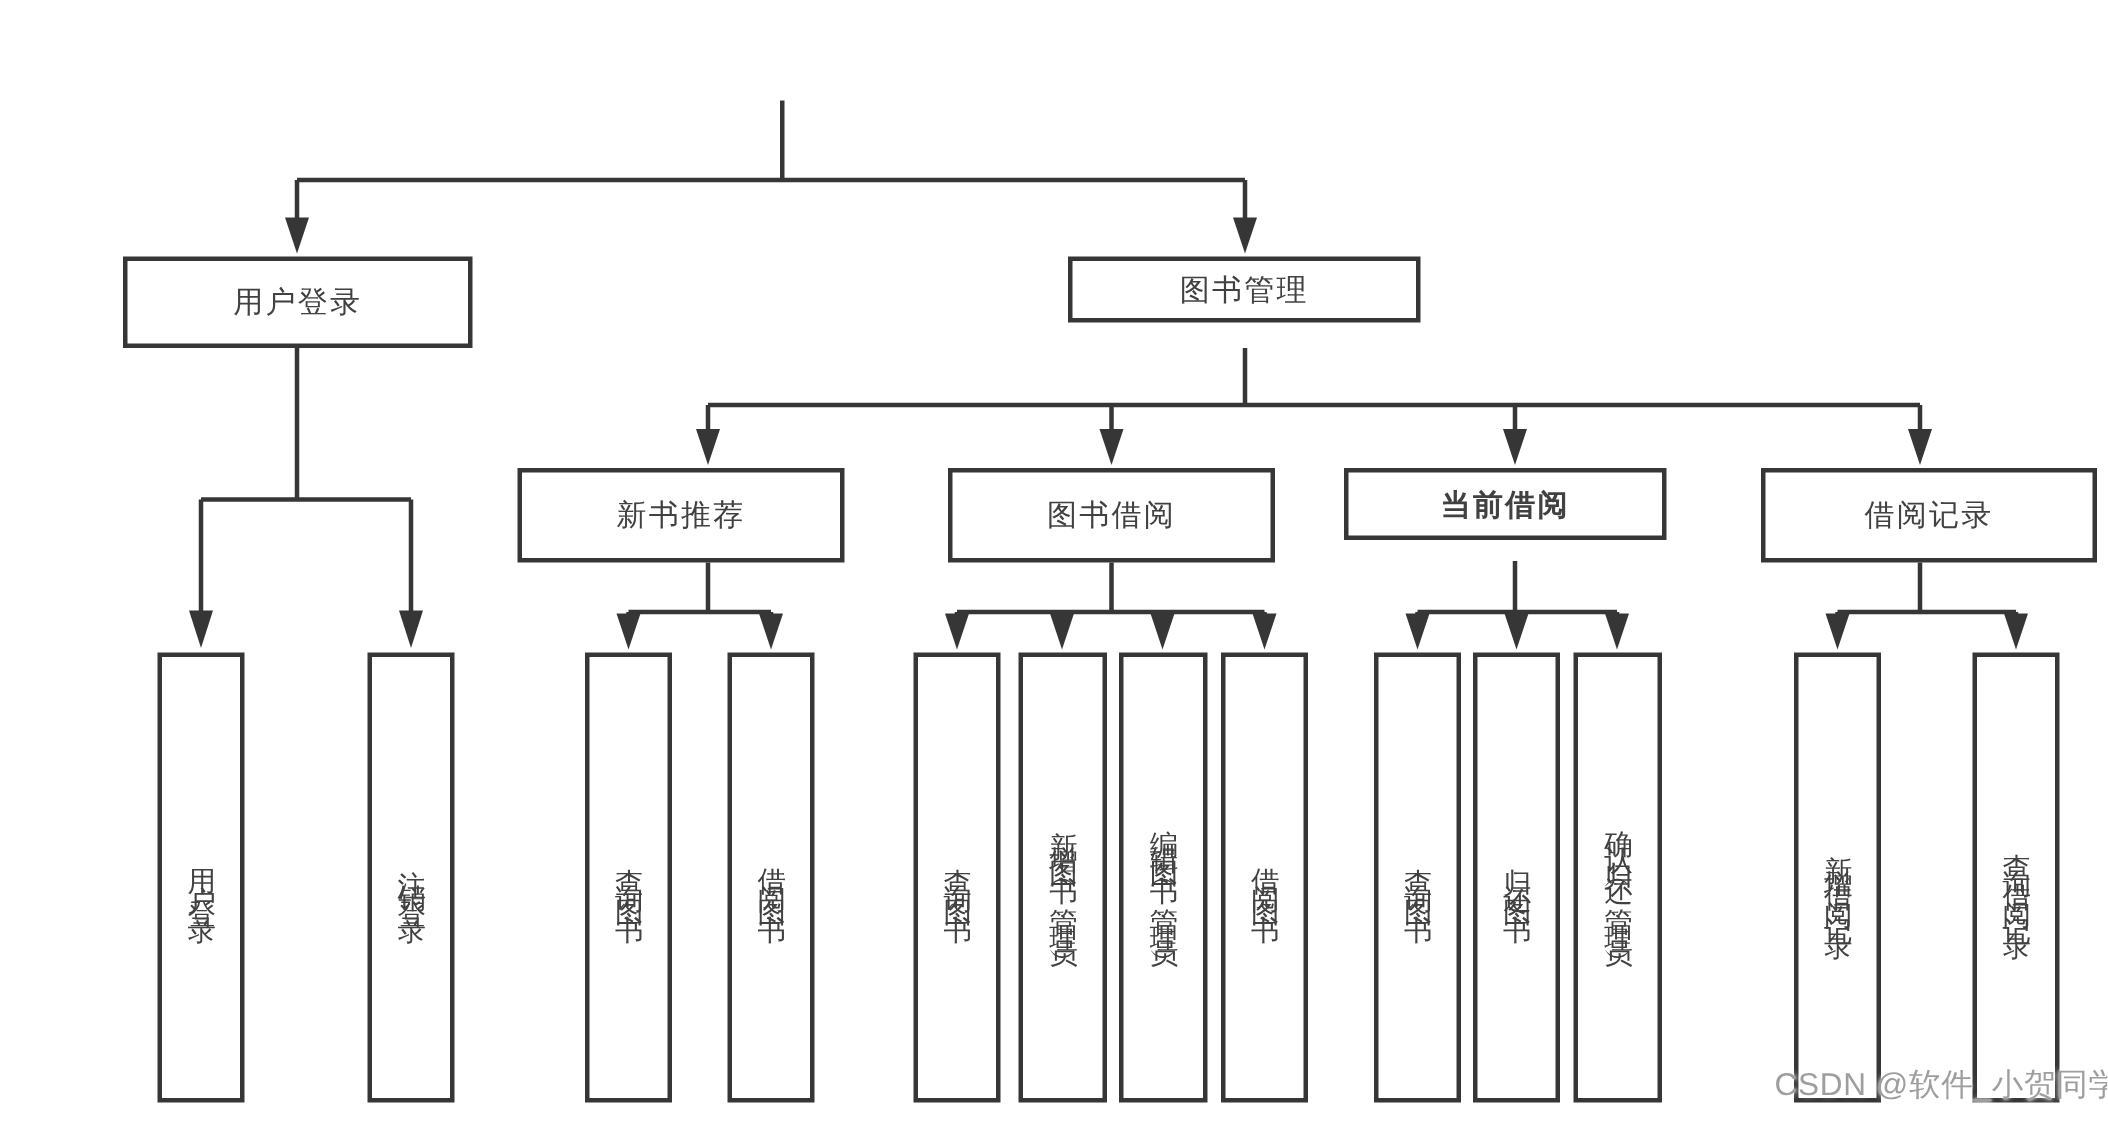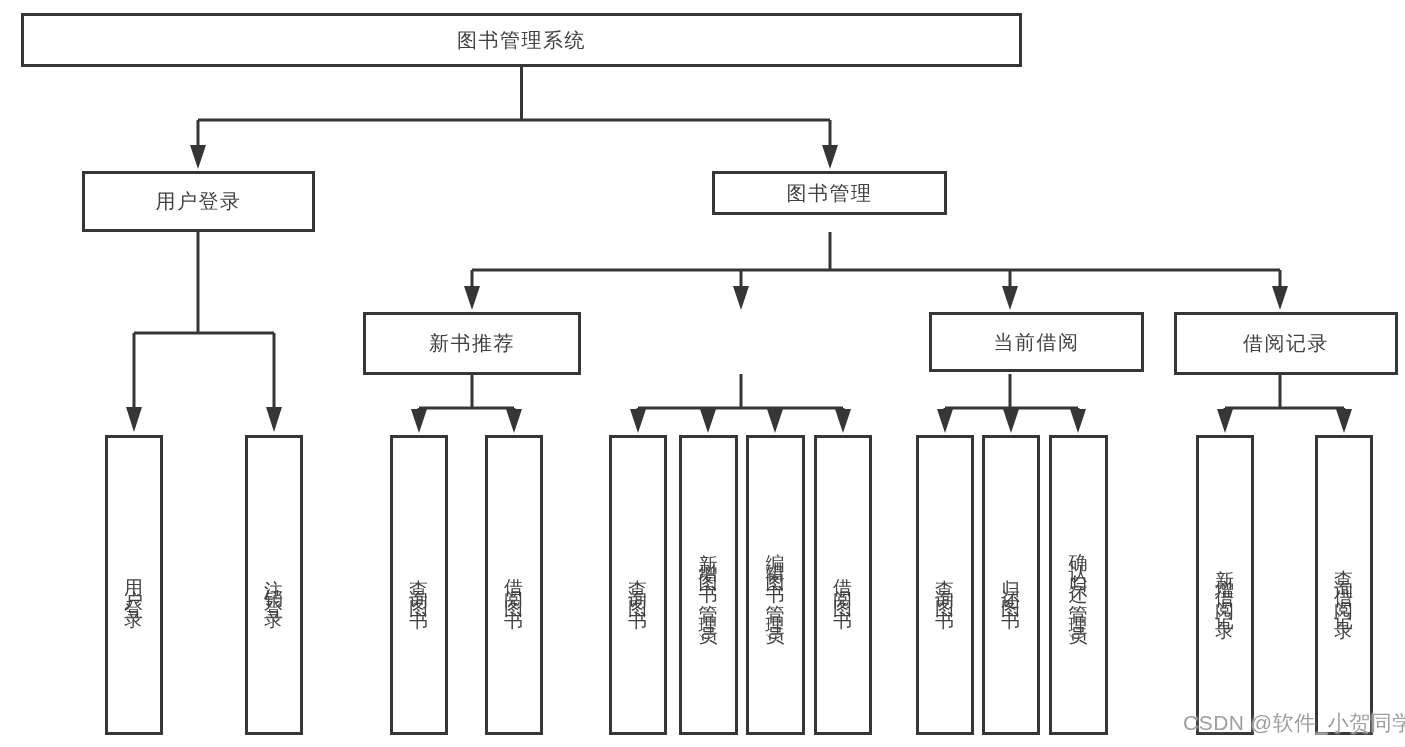--- a/index.html
+++ b/index.html
@@ -80,27 +80,27 @@
       <polygon points="767,409 783,409 775,433"></polygon>
       <polygon points="835,409 851,409 843,433"></polygon>
       <polygon points="937,409 953,409 945,433"></polygon>
       <polygon points="1003,409 1019,409 1011,433"></polygon>
       <polygon points="1070,409 1086,409 1078,433"></polygon>
       <polygon points="1217,409 1233,409 1225,433"></polygon>
       <polygon points="1336,409 1352,409 1344,433"></polygon>
     </g>
   </svg>
 
-  <div class="box h-box" style="left:21px; top:13px; width:1001px; height:54px;">图书管理系统</div>
 
   <div class="box h-box" style="left:82px; top:171px; width:233px; height:61px;">用户登录</div>
   <div class="box h-box" style="left:712px; top:171px; width:235px; height:44px;">图书管理</div>
 
-  <div class="box h-box" style="left:363px; top:312px; width:218px; height:63px;">新书推荐</div>
-  <div class="box h-box" style="left:929px; top:312px; width:215px; height:60px;">当前借阅</div>
+  <div class="box h-box" style="left:345px; top:312px; width:218px; height:63px;">新书推荐</div>
+  <div class="box h-box" style="left:632px; top:312px; width:218px; height:63px;">图书借阅</div>
+  <div class="box h-box" style="left:896px; top:312px; width:215px; height:48px;font-weight:bold;">当前借阅</div>
   <div class="box h-box" style="left:1174px; top:312px; width:224px; height:63px;">借阅记录</div>
 
   <div class="box v-box" style="left:105px; top:435px; width:58px; height:300px;">用户登录</div>
   <div class="box v-box" style="left:245px; top:435px; width:58px; height:300px;">注销登录</div>
 
   <div class="box v-box" style="left:390px; top:435px; width:58px; height:300px;">查询图书</div>
   <div class="box v-box" style="left:485px; top:435px; width:58px; height:300px;">借阅图书</div>
 
   <div class="box v-box" style="left:609px; top:435px; width:58px; height:300px;">查询图书</div>
   <div class="box v-box" style="left:679px; top:435px; width:59px; height:300px;">新增图书（管理员）</div>

